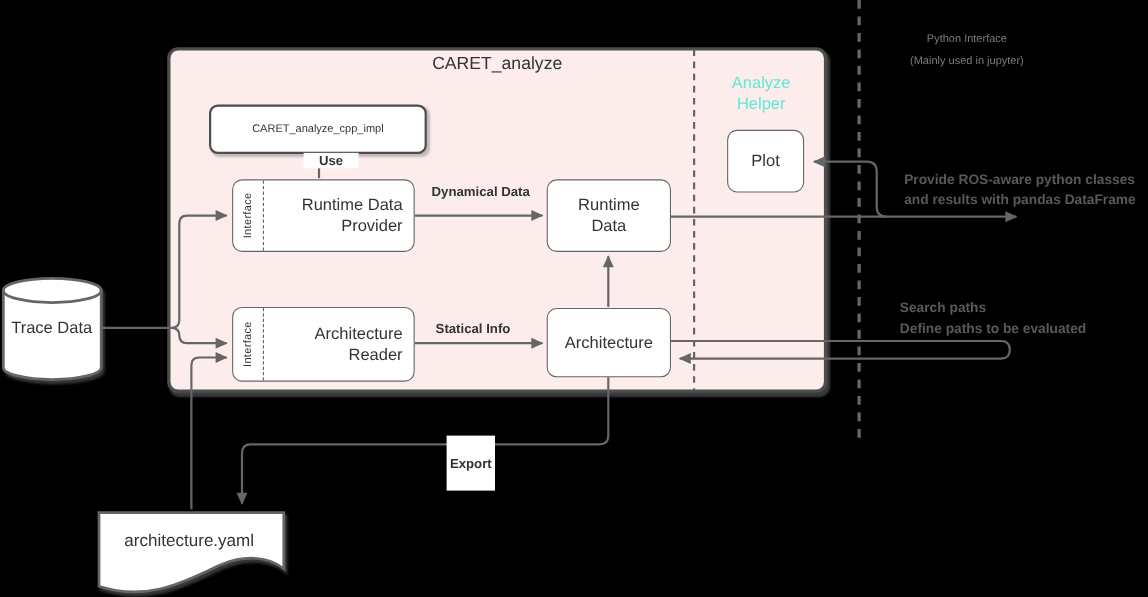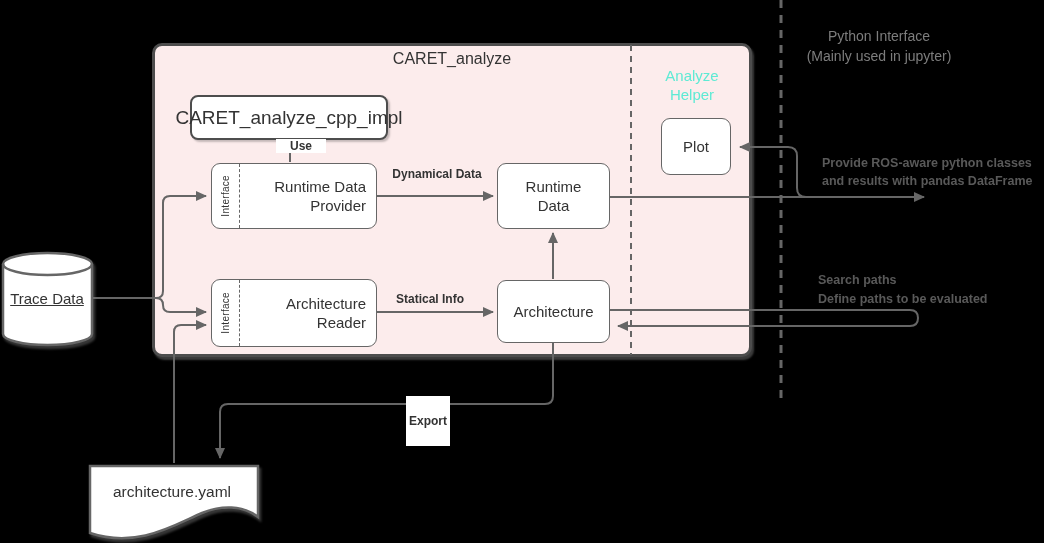--- a/index.html
+++ b/index.html
@@ -24,55 +24,55 @@
     font-size:15px;line-height:19px;color:#5eead4;
   }
   
   .node{
     background:#fff;border:1.5px solid #666;border-radius:9px;
     box-sizing:border-box;display:flex;align-items:center;justify-content:center;
     font-size:15px;line-height:19px;color:#333;text-align:center;
   }
   .node-cpp{
     left:190px;top:95px;width:198px;height:45px;
-    border:2.5px solid #4d4d4d;border-radius:8px;font-size:19px;
+    border:2.5px solid #4d4d4d;border-radius:8px;font-size:10px;
     box-shadow:2px 2px 2px rgba(0,0,0,0.22);
   }
   .node-rdp{left:211px;top:163px;width:166px;height:66px;justify-content:flex-start;}
   .node-ar{left:211px;top:279px;width:166px;height:68px;justify-content:flex-start;}
   .iface-strip{
     align-self:stretch;width:27px;flex:0 0 27px;
     border-right:1.5px dashed #666;
     display:flex;align-items:center;justify-content:center;
   }
   .iface-text{
     writing-mode:vertical-rl;transform:rotate(180deg);
     font-size:10px;color:#333;letter-spacing:0.3px;
   }
   .node-main-label{
     flex:1 1 auto;text-align:right;padding-right:10px;
   }
   .node-rd{left:497px;top:163px;width:113px;height:66px;}
   .node-arch{left:497px;top:280px;width:113px;height:63px;}
   .node-plot{left:661px;top:118px;width:70px;height:57px;}
   
-  .trace-label{left:2px;top:290px;width:90px;text-align:center;font-size:15px;color:#333;text-decoration:underline;}
+  .trace-label{left:2px;top:290px;width:90px;text-align:center;font-size:15px;color:#333;}
   .yaml-label{left:88px;top:483px;width:168px;text-align:center;font-size:15.5px;color:#333;}
   
   .edge-label{
     font-size:12px;font-weight:bold;color:#333;white-space:nowrap;
   }
   .lbl-use{left:276px;top:139px;background:#fff;padding:0 14px;}
   .lbl-dyn{left:378px;top:167px;width:118px;text-align:center;}
   .lbl-stat{left:380px;top:292px;width:100px;text-align:center;}
   .lbl-export{left:406px;top:396px;background:#fff;padding:18px 3px;}
   
   .ann-python{
     left:778px;top:26px;width:202px;text-align:center;
-    font-size:14px;line-height:20px;color:#7d7d7d;
+    font-size:10px;line-height:20px;color:#7d7d7d;
   }
   .ann-bold{
     font-size:12.5px;font-weight:bold;color:#595959;line-height:18px;white-space:nowrap;
   }
   .ann-provide{left:822px;top:154px;}
   .ann-search{left:818px;top:271px;line-height:19px;}
   svg.connector-layer{left:0;top:0;width:1044px;height:543px;}
   .shadowed-shape{filter:drop-shadow(2px 3px 1px rgba(120,120,120,0.45));}
 </style>
 </head>

